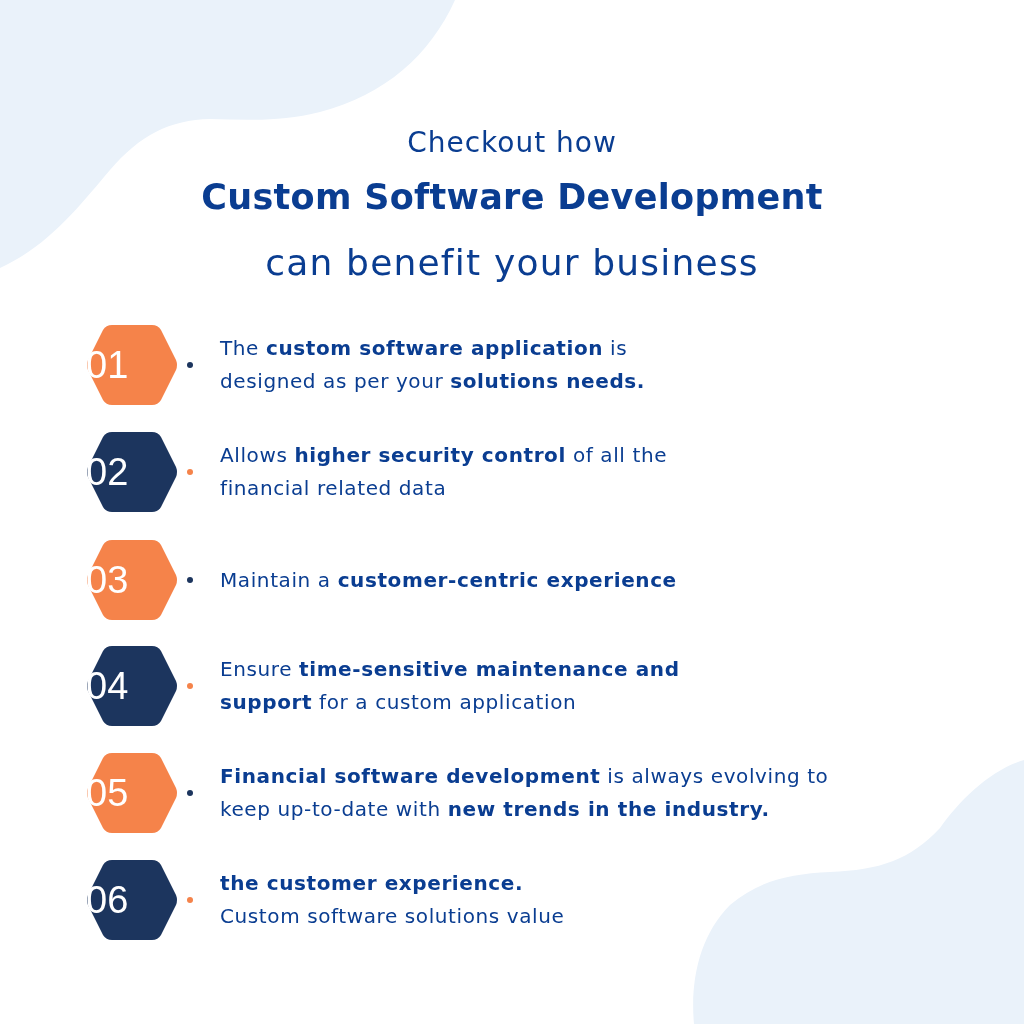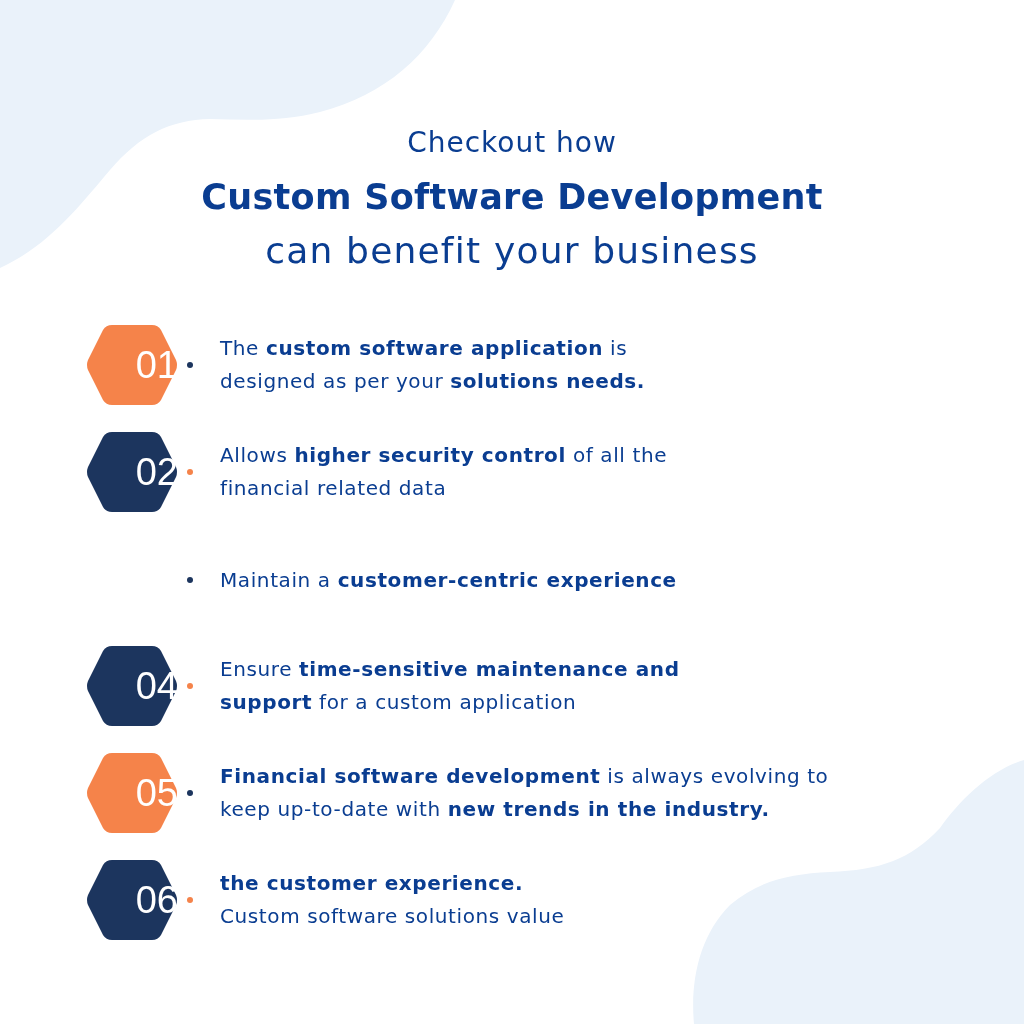--- a/index.html
+++ b/index.html
@@ -9,30 +9,30 @@
     overflow: hidden;
   }
   body { position: relative; font-family: "DejaVu Sans", sans-serif; }
   .bg-svg { position: absolute; left: 0; top: 0; width: 1024px; height: 1024px; z-index: 0; }
   .header {
     position: absolute; left: 0; top: 116px; width: 1024px;
     text-align: center; color: #0a3d91; z-index: 1;
   }
   .header .l1 { font-size: 28px; line-height: 54px; font-weight: 400; letter-spacing: 1px; }
   .header .l2 { font-size: 35px; line-height: 54px; font-weight: 700; letter-spacing: 0.3px; }
-  .header .l3 { font-size: 36px; line-height: 54px; font-weight: 400; letter-spacing: 1.2px; }
+  .header .l3 { font-size: 36px; line-height: 54px; font-weight: 400; letter-spacing: 1.2px; margin-top: 12px; }
 
   .item { position: absolute; left: 86px; width: 900px; height: 84px; z-index: 1; }
   .hex {
     position: absolute; left: 0; top: 0; width: 92px; height: 84px;
   }
   .hex svg { position: absolute; left: 0; top: 0; }
   .hex .num {
     position: absolute; left: 0; top: 0; width: 92px; height: 84px;
-    line-height: 84px; text-align: right; color: #ffffff;
+    line-height: 84px; text-align: left; color: #ffffff;
     font-family: "Liberation Sans", sans-serif; font-size: 38px; font-weight: 400;
   }
   .dot {
     position: absolute; left: 101px; top: 39px; width: 6px; height: 6px; border-radius: 50%;
   }
   .text {
     position: absolute; left: 134px; top: 0; height: 84px; width: 760px;
     display: flex; flex-direction: column; justify-content: center;
     color: #0a3d91; font-size: 20px; line-height: 33px; letter-spacing: 0.6px;
   }
@@ -74,20 +74,26 @@
         </svg>
         <div class="num">02</div>
       </div>
       <div class="dot" style="background: rgb(245, 131, 74);"></div>
       <div class="text">
         <div class="line"><span>Allows </span><b>higher security control</b><span> of all the</span></div>
         <div class="line"><span>financial related data</span></div>
       </div>
     </div>
     <div class="item" style="top: 538px;">
+      <div class="hex">
+        <svg width="92" height="84" viewBox="0 0 92 84">
+          <path d="M26,2 L66,2 Q72,2 75,7 L90,37 Q92,42 90,47 L75,77 Q72,82 66,82 L26,82 Q20,82 17,77 L2,47 Q0,42 2,37 L17,7 Q20,2 26,2 Z" fill="#f5834a"></path>
+        </svg>
+        <div class="num">03</div>
+      </div>
       <div class="dot" style="background: rgb(28, 53, 94);"></div>
       <div class="text">
         <div class="line"><span>Maintain a </span><b>customer-centric experience</b></div>
       </div>
     </div>
     <div class="item" style="top: 644px;">
       <div class="hex">
         <svg width="92" height="84" viewBox="0 0 92 84">
           <path d="M26,2 L66,2 Q72,2 75,7 L90,37 Q92,42 90,47 L75,77 Q72,82 66,82 L26,82 Q20,82 17,77 L2,47 Q0,42 2,37 L17,7 Q20,2 26,2 Z" fill="#1c355e"></path>
         </svg>

